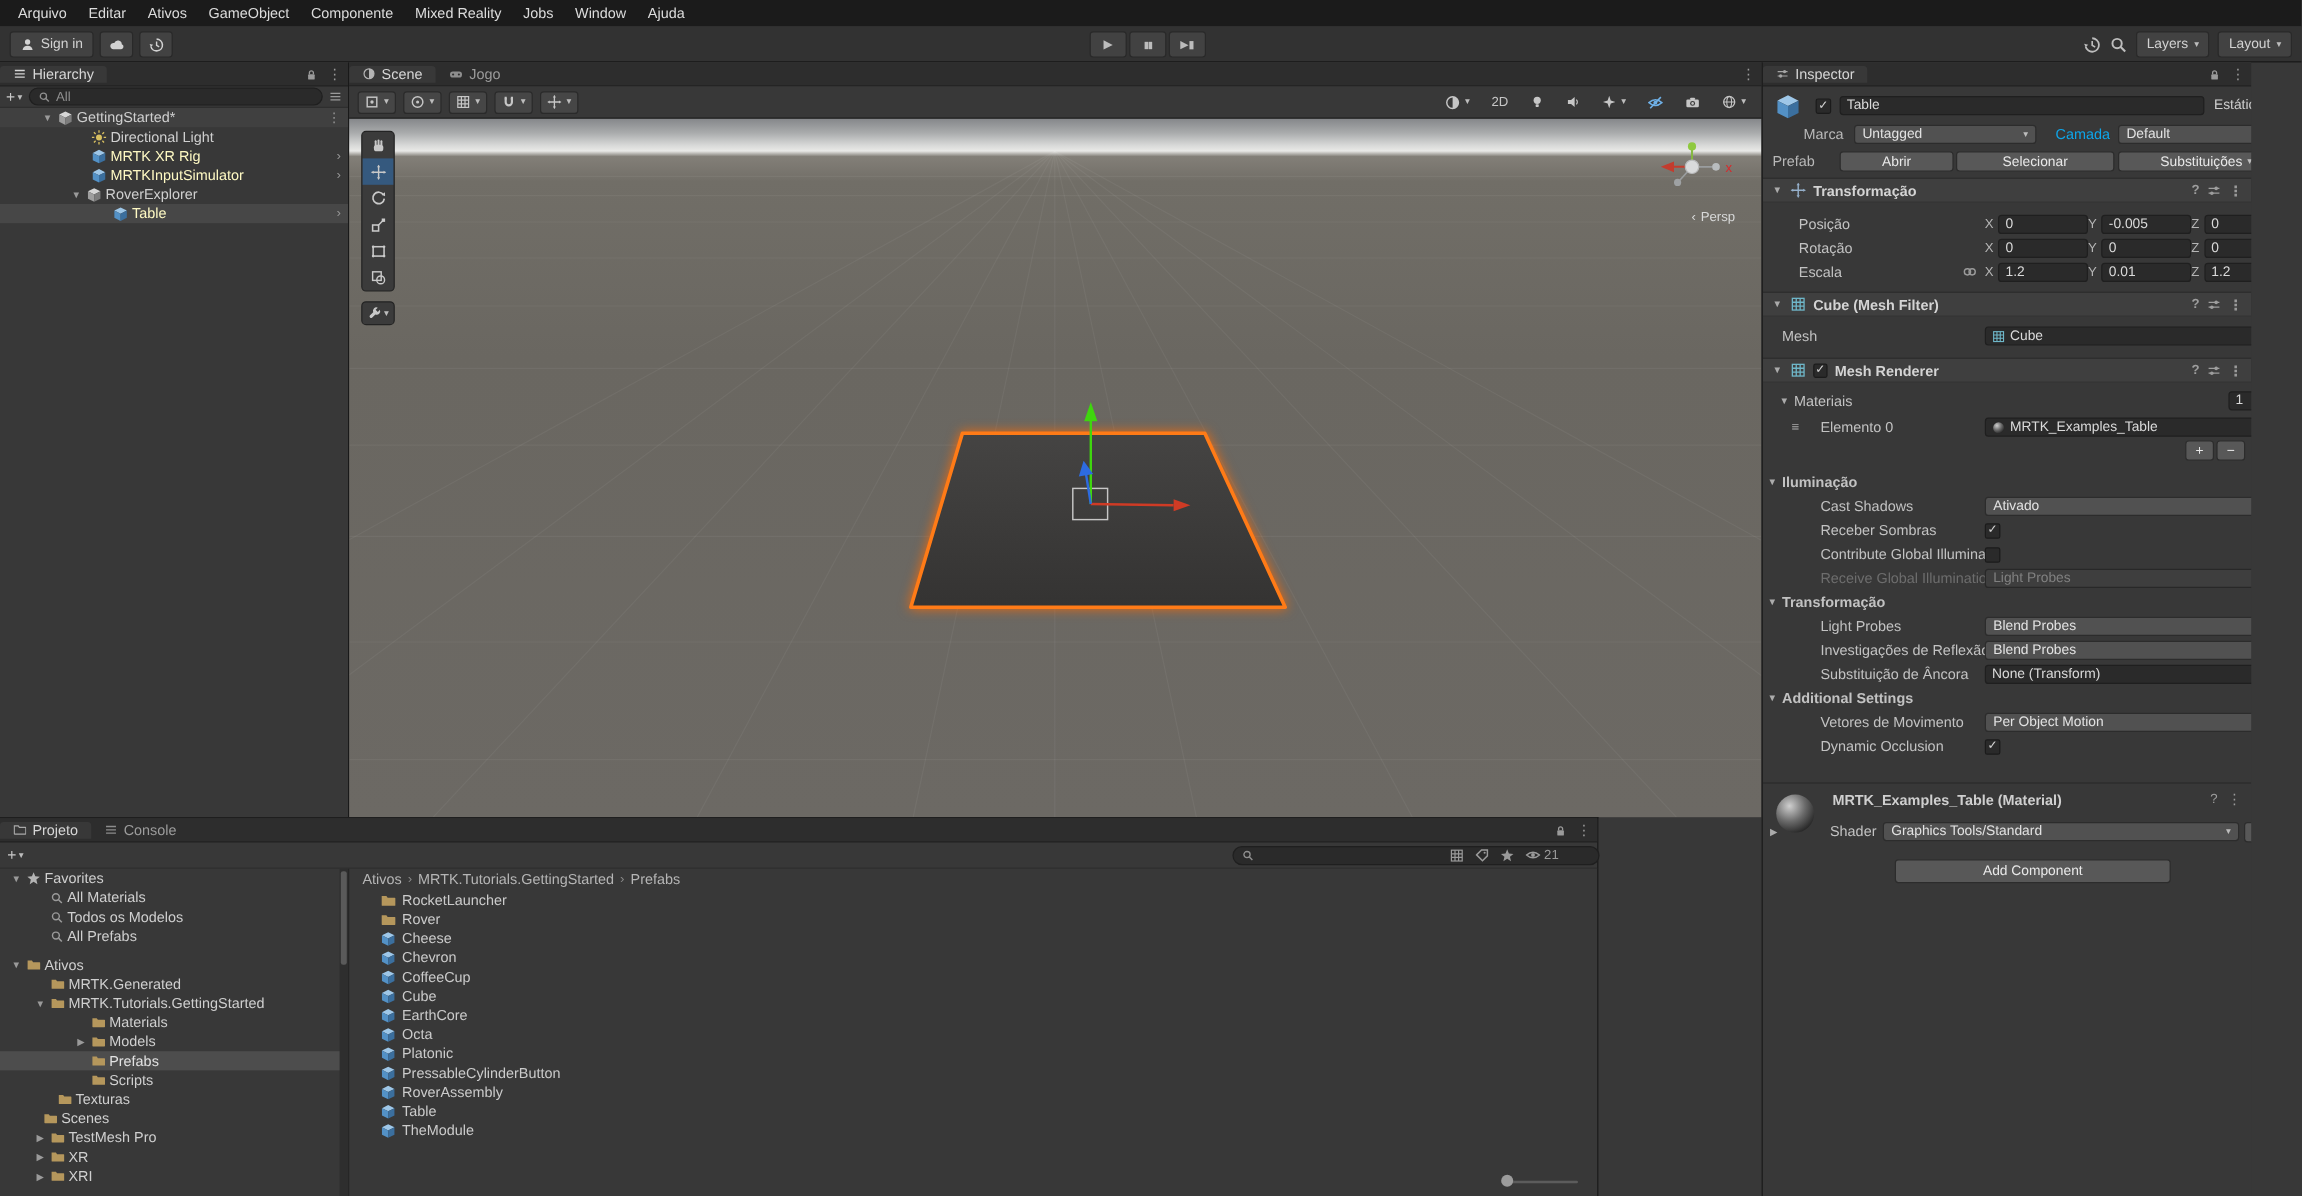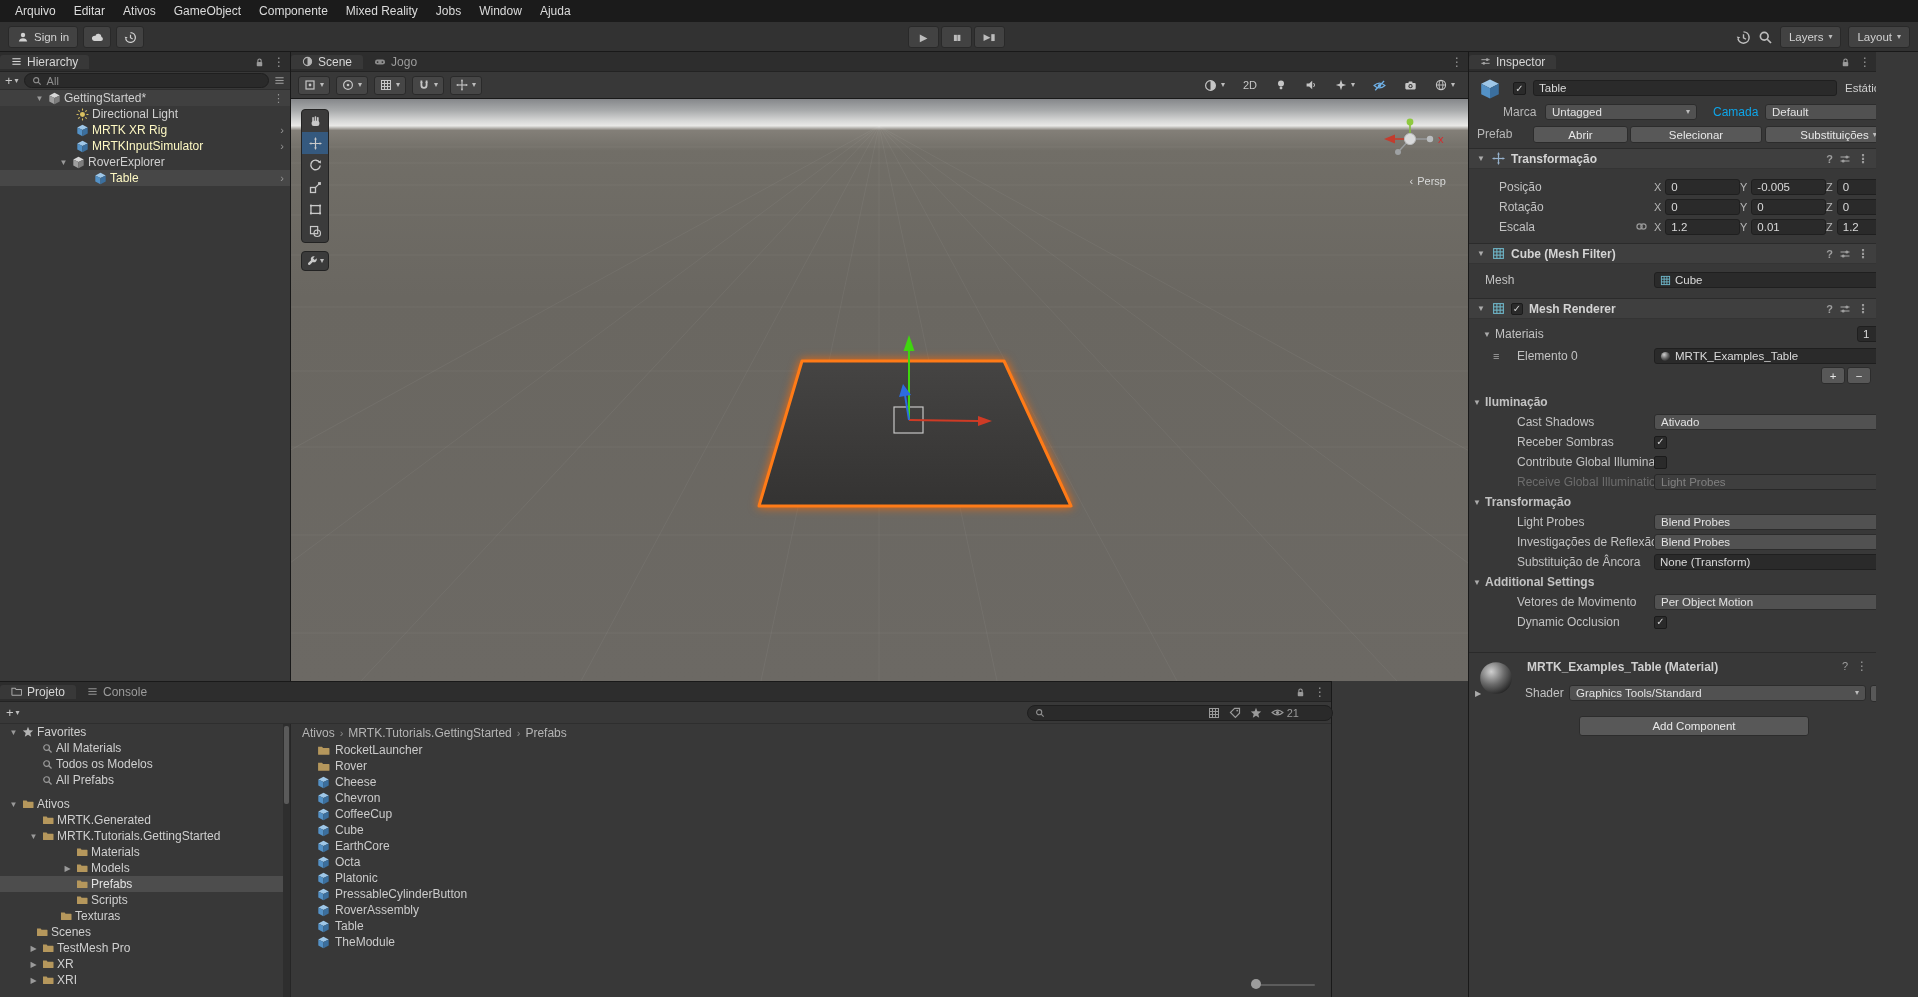--- a/index.html
+++ b/index.html
@@ -852,21 +852,21 @@
         <span style="color:#e2e2e2">Prefabs</span>
       </div>
       <div class="trow" style="padding-left:76px">
         <span class="ic">
             <svg width="12" height="12">
               <use href="#sym-folder"></use>
             </svg>
           </span>
         <span>Scripts</span>
       </div>
-      <div class="trow" style="padding-left:60px">
+      <div class="trow" style="padding-left:48px">
         <span class="ic">
             <svg width="12" height="12">
               <use href="#sym-folder"></use>
             </svg>
           </span>
         <span>Texturas</span>
       </div>
       <div class="trow" style="padding-left:36px">
         <span class="ic">
             <svg width="12" height="12">

